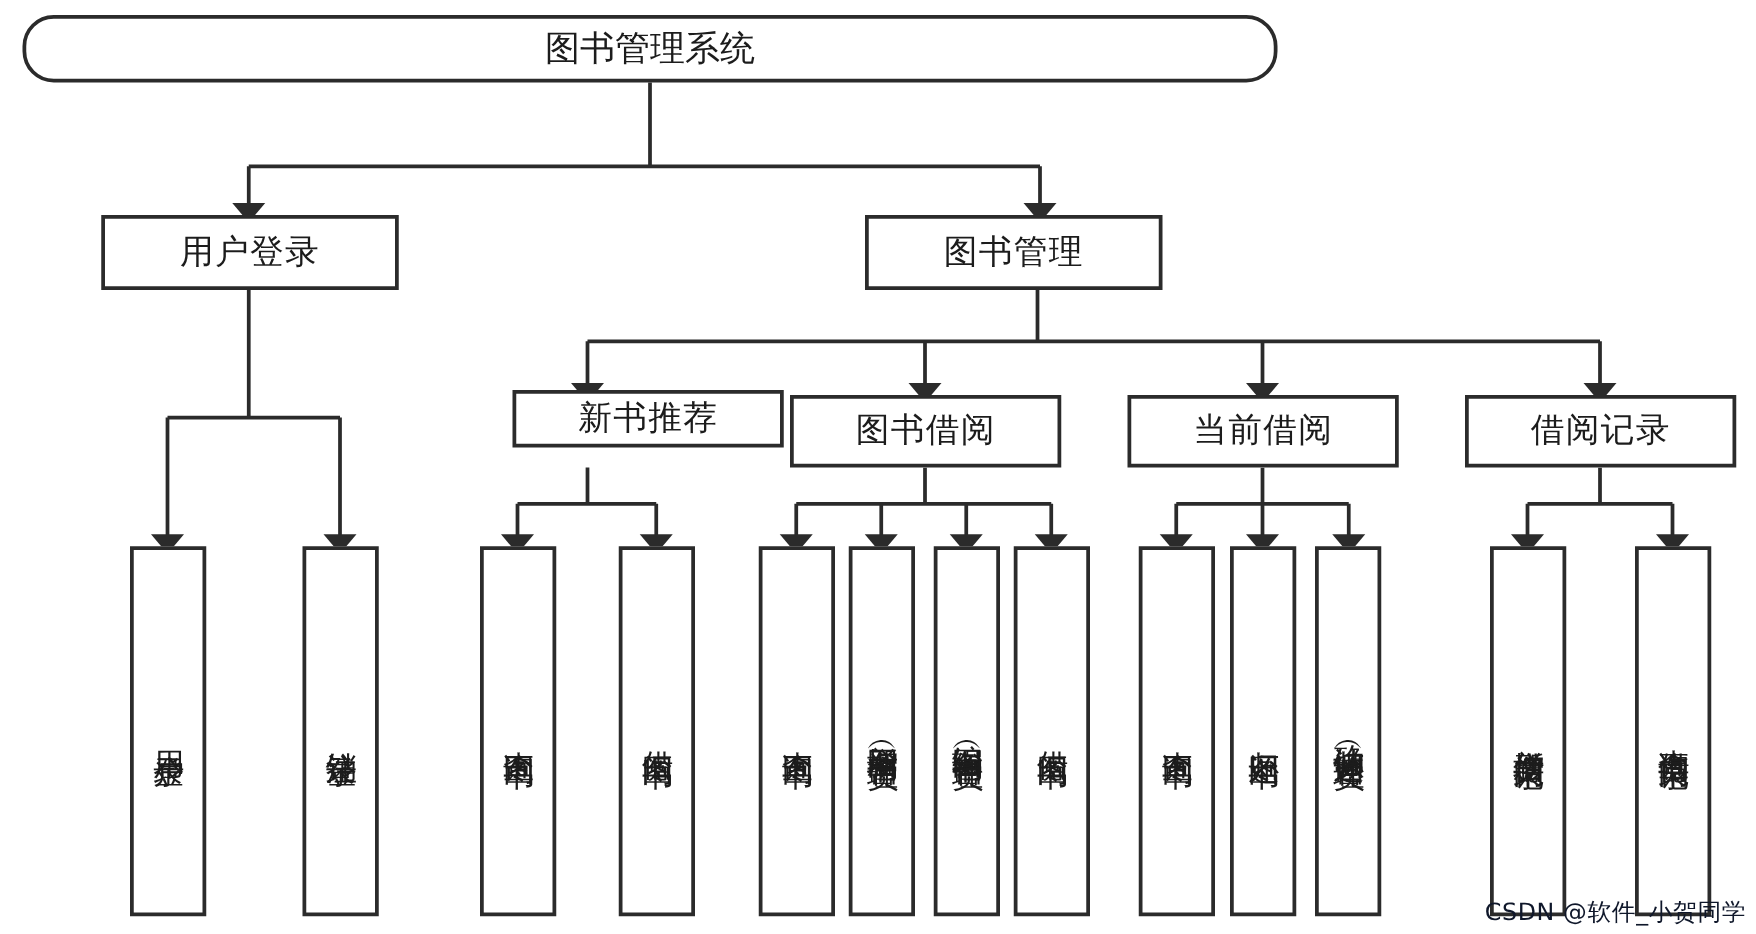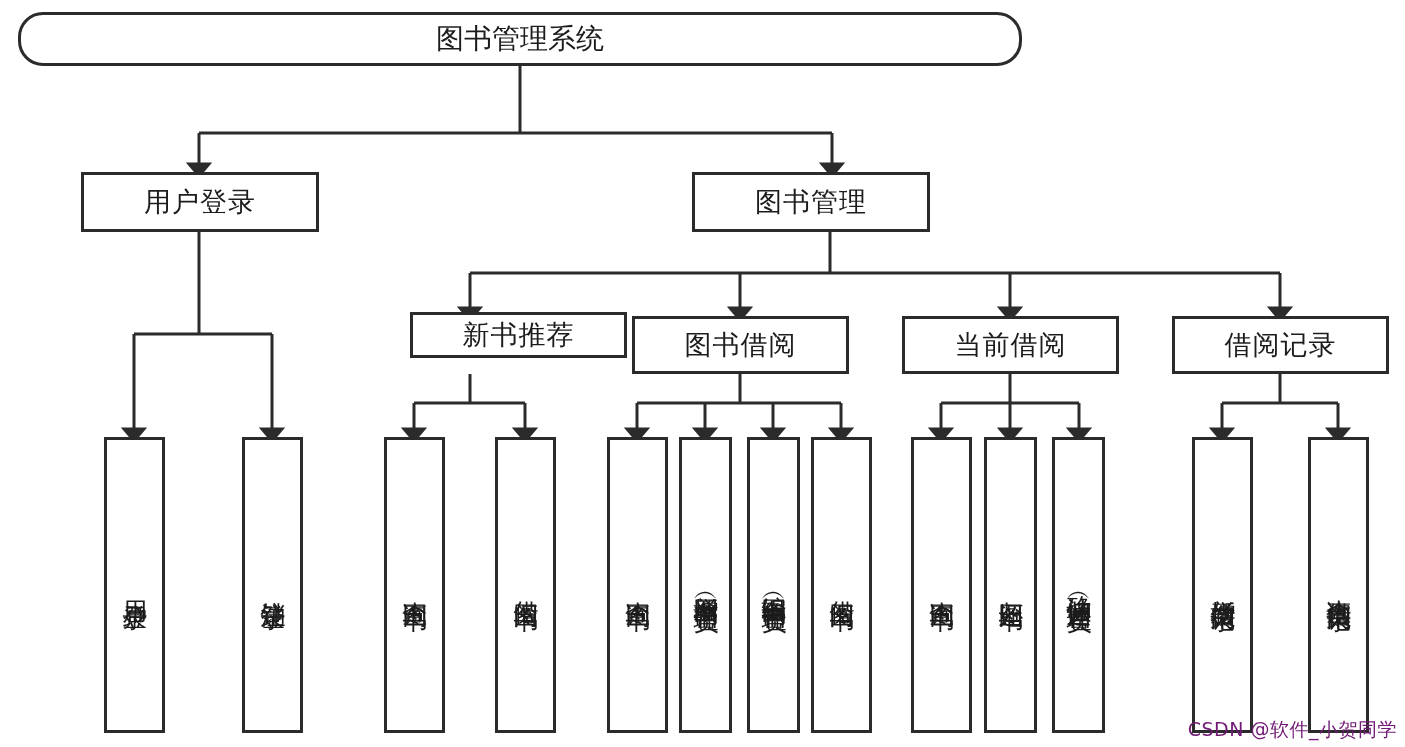--- a/index.html
+++ b/index.html
@@ -58,21 +58,21 @@
     top: 0;
     width: 1405px;
     height: 747px;
     pointer-events: none;
   }
   .watermark {
     position: absolute;
     right: 8px;
     bottom: 4px;
     font-size: 19px;
-    color: #701a75;
+    color: #0f172a;
     letter-spacing: 0.5px;
     white-space: nowrap;
   }
 </style>
 </head>
 <body>
 
 <div id="canvas">
 
   <svg class="edges" viewBox="0 0 1405 747">

